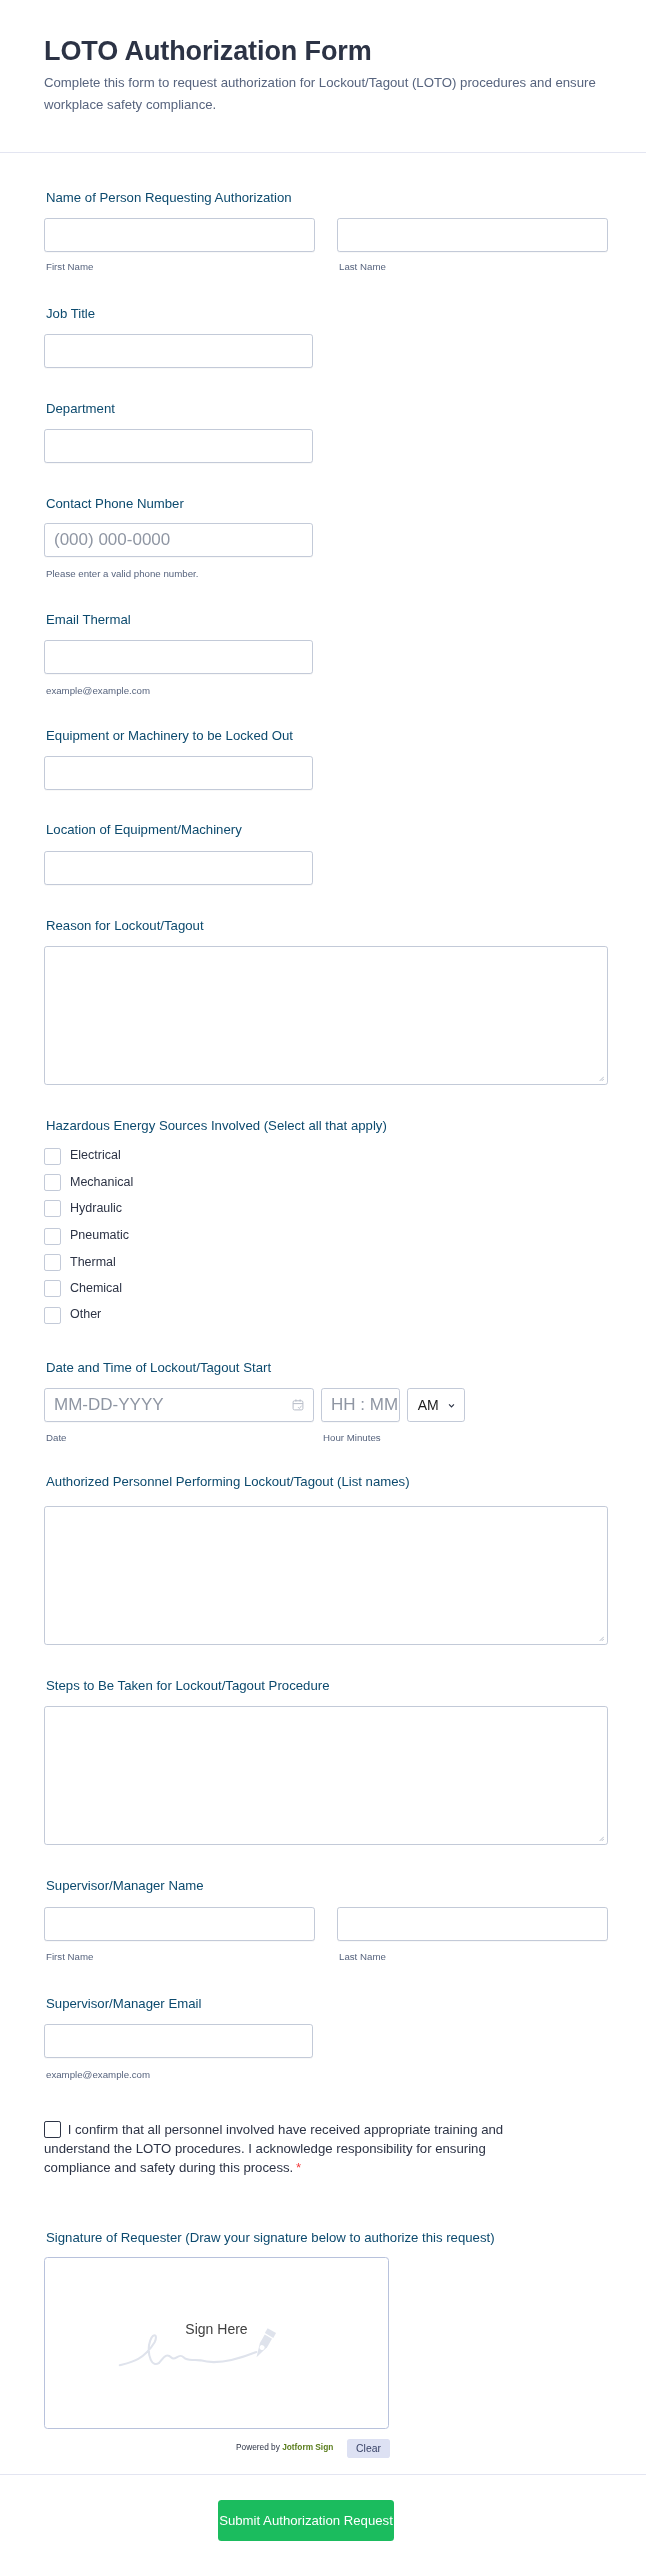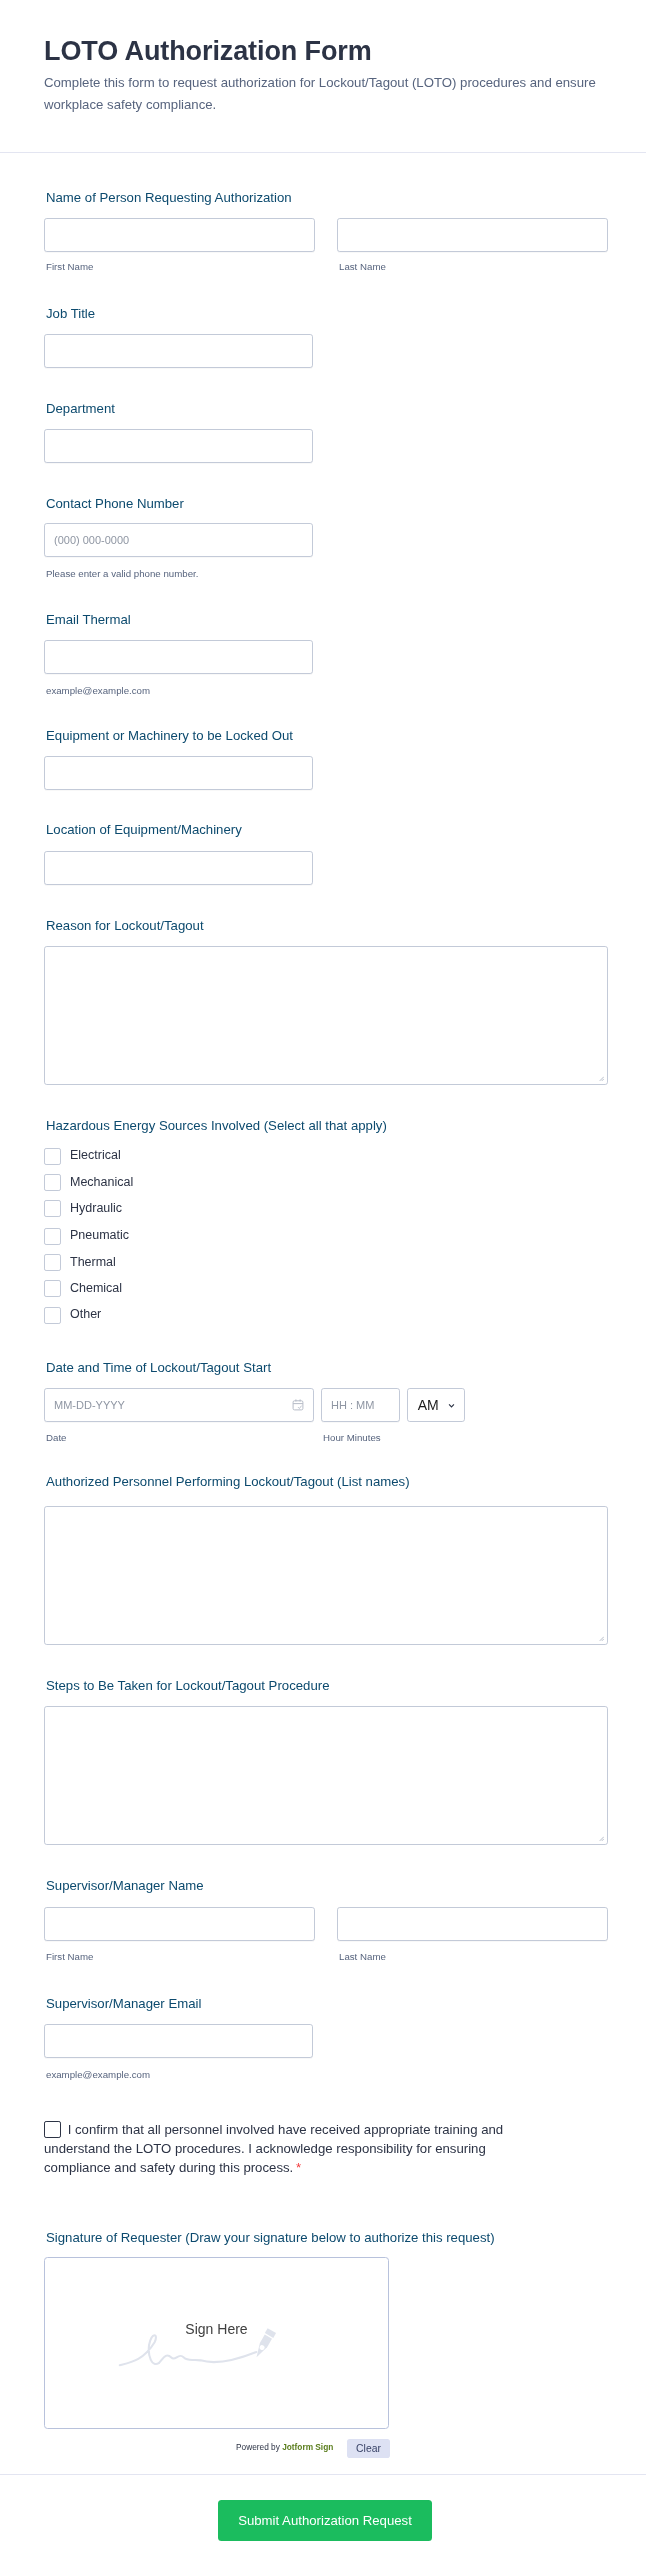--- a/index.html
+++ b/index.html
@@ -4,38 +4,38 @@
 <style>
   * { box-sizing: border-box; margin: 0; padding: 0; }
   html, body { width: 646px; height: 2576px; background: #ffffff; overflow: hidden; }
   body { position: relative; font-family: "Liberation Sans", "DejaVu Sans", sans-serif; color: #2c3345; }
   .abs { position: absolute; }
   .title { left: 44px; top: 36px; font-size: 27px; font-weight: 700; color: #2c3345; letter-spacing: -0.1px; white-space: nowrap; }
   .subtitle { left: 44px; top: 72px; width: 563px; font-size: 13.2px; line-height: 22px; color: #57647e; }
   .hr { left: 0; width: 646px; height: 1.4px; background: #e3e5f1; }
   .label { left: 46px; font-size: 13.2px; color: #0c4a6e; white-space: nowrap; }
   .input { height: 34px; border: 1px solid #c3cad8; border-radius: 2.8px; background: #fff; box-shadow: 0 0.7px 0 rgba(0,0,0,0.04); }
-  .input .ph { position: absolute; left: 9px; top: 50%; transform: translateY(-50%); font-size: 11px; color: #8f96a3; white-space: nowrap; }
+  .input .ph { position: absolute; left: 9px; top: 50%; transform: translateY(-50%); font-size: 17px; color: #8f96a3; white-space: nowrap; }
   .sub { font-size: 9.7px; color: #57647e; white-space: nowrap; }
   .textarea { border: 1px solid #c3cad8; border-radius: 2.8px; background: #fff; }
   .resize { position: absolute; right: 2.8px; bottom: 2.8px; width: 5.6px; height: 5.6px; }
   .cb { left: 44px; width: 16.7px; height: 16.7px; border: 1px solid #c3cad8; border-radius: 2.1px; background: #fff; }
   .cb-label { left: 70px; font-size: 12.5px; color: #2c3345; white-space: nowrap; }
   .select { border: 1px solid #c3cad8; border-radius: 2.8px; background:#fff; height: 34px; }
   .select .val { position:absolute; left: 9.7px; top: 50%; transform: translateY(-50%); font-size: 14px; color:#1c1c1c; }
   .select .chev { position:absolute; right: 9px; top: 13.2px; width: 7px; height: 7px; }
   .consent { left: 44px; top: 2120px; width: 500px; font-size: 13.2px; line-height: 19px; color: #2c3345; }
   .consent .cbi { display:inline-block; width: 16.7px; height: 16.7px; border: 1.4px solid #2c3345; border-radius: 2.1px; vertical-align: -3.5px; margin-right: 7px; background:#fff; }
   .req { color: #f23a3c; margin-left: 2.8px; }
   .sig { left: 44px; top: 2257px; width: 345px; height: 172px; border: 1px solid #b8c2dc; border-radius: 3.5px; background: #fff; }
   .sig-text { position:absolute; left: 0; width: 100%; top: 63px; text-align: center; font-size: 14px; color: #404040; }
   .powered { font-size: 8.3px; color: #2c3345; white-space: nowrap; }
   .powered b { color: #5a7d1c; }
   .clear-btn { left: 347px; top: 2439px; width: 43px; height: 19px; background: #dde1f3; border-radius: 2.8px; font-size: 10.4px; color: #3a4468; text-align: center; line-height: 19px; }
-  .submit { left: 218px; top: 2500px; width: 214px; height: 41px; background: #1bbc5e; border-radius: 3.5px; color: #fff; font-size: 13.2px; text-align:center; line-height: 41px; white-space: nowrap; }
+  .submit { left: 218px; top: 2500px; width: 176px; height: 41px; background: #1bbc5e; border-radius: 3.5px; color: #fff; font-size: 13.2px; text-align:center; line-height: 41px; white-space: nowrap; }
 </style>
 </head>
 <body>
 
 <div class="abs title">LOTO Authorization Form</div>
 <div class="abs subtitle">Complete this form to request authorization for Lockout/Tagout (LOTO) procedures and ensure workplace safety compliance.</div>
 <div class="abs hr" style="top:152px;"></div>
 
 <div class="abs label" style="top:190px;">Name of Person Requesting Authorization</div>
 <div class="abs input" style="left:44px; top:218px; width:271px;"></div>

